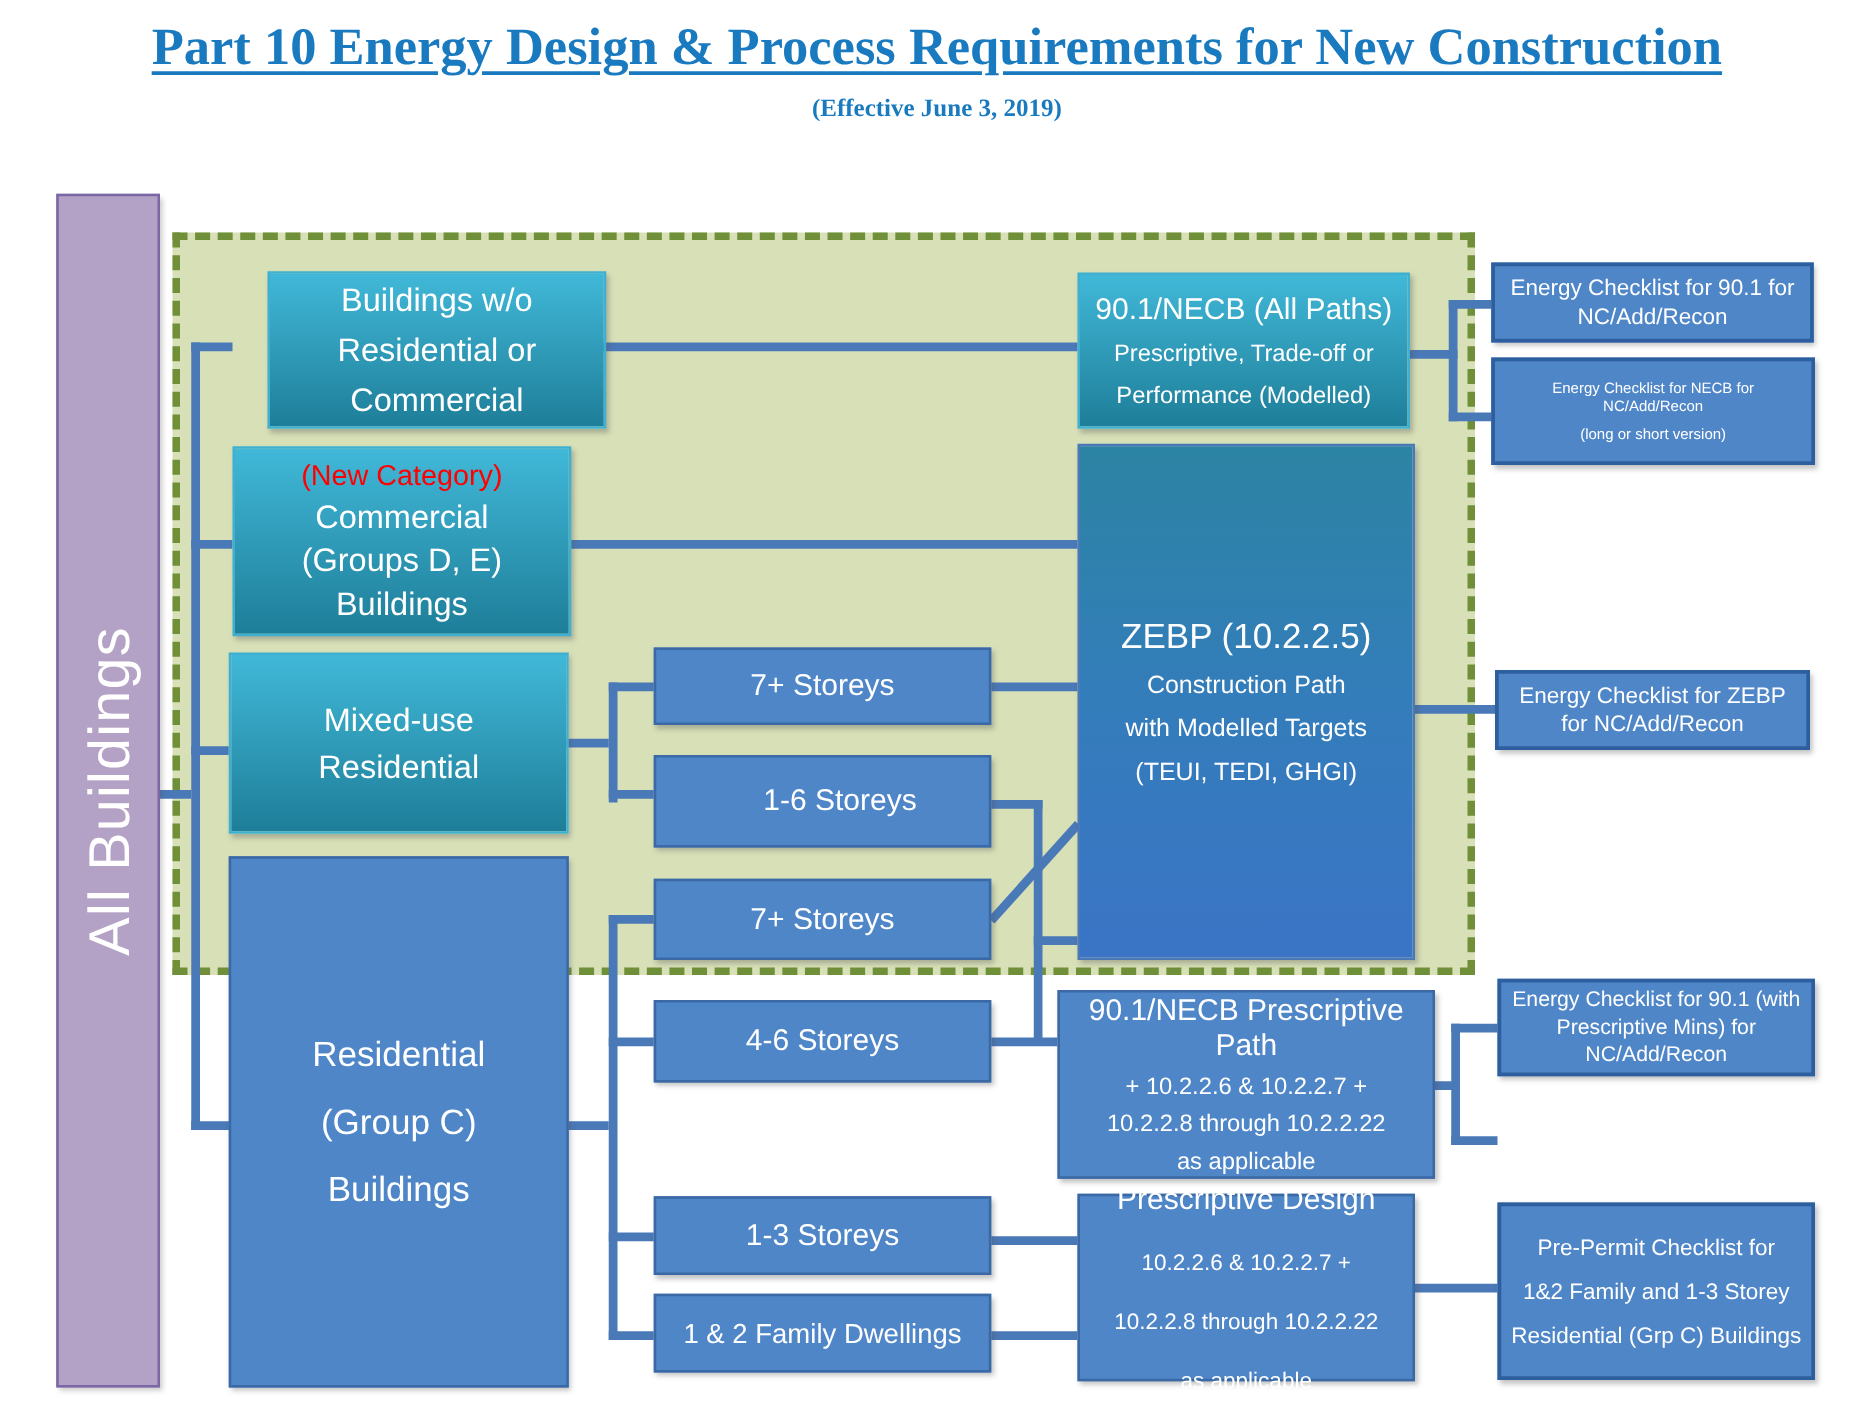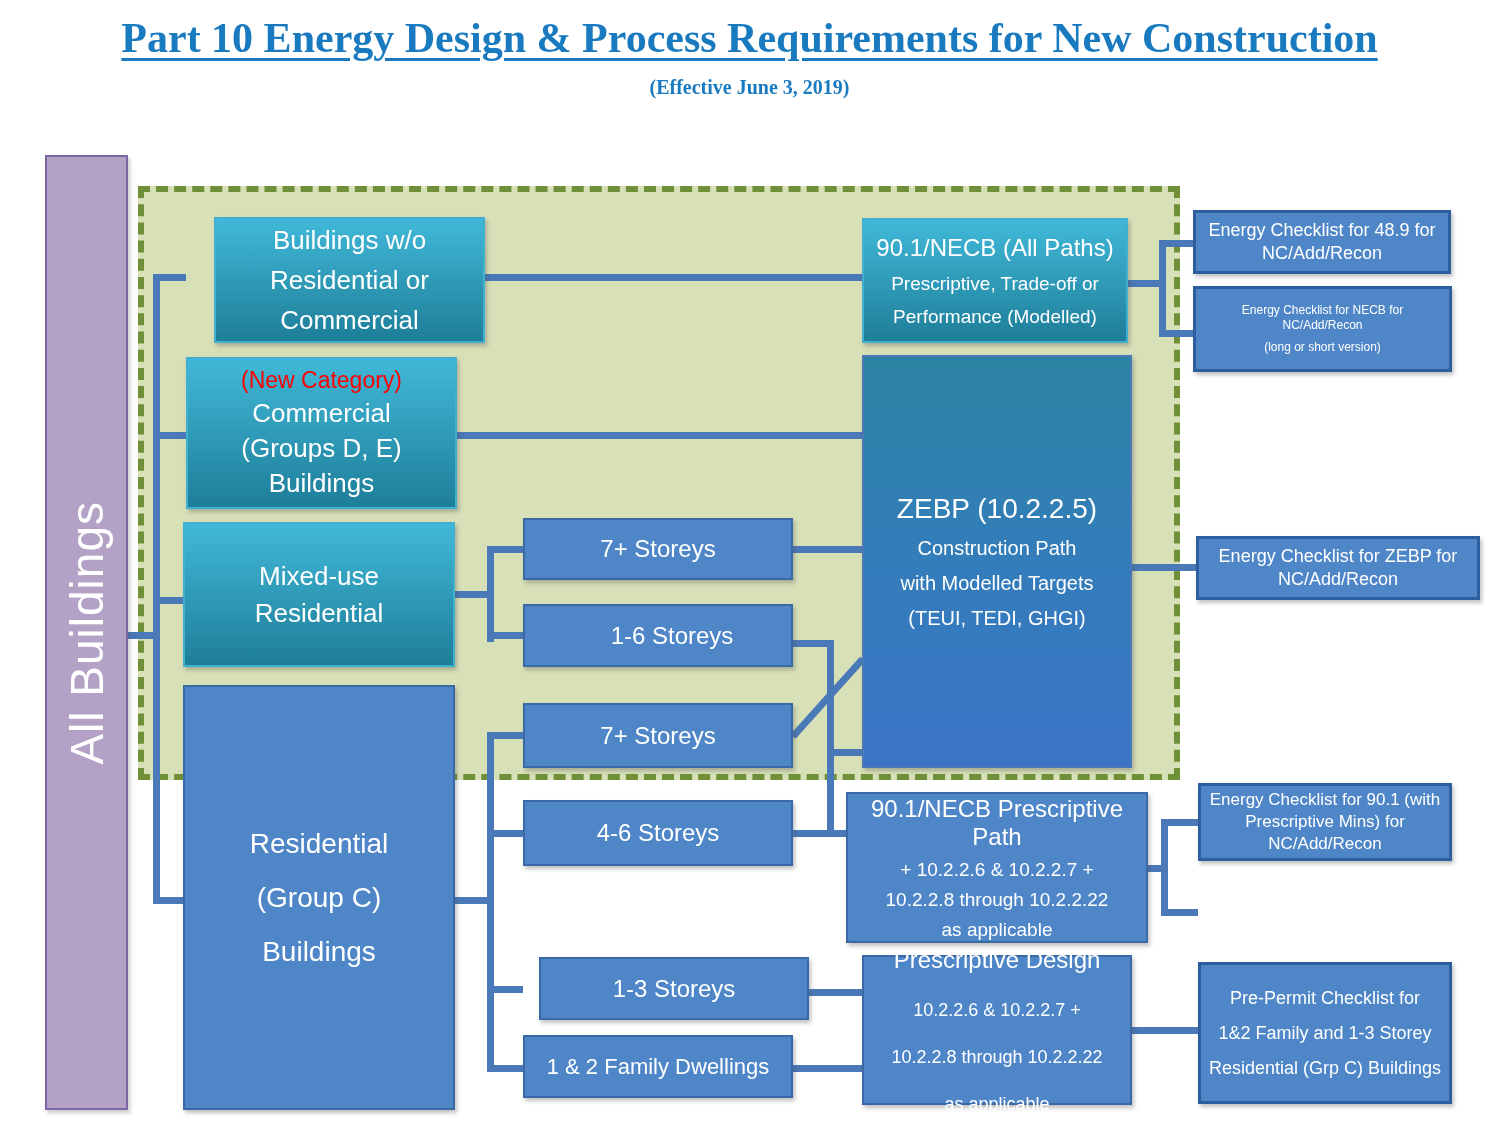--- a/index.html
+++ b/index.html
@@ -116,30 +116,30 @@
 
   <div class="box blue" style="left:183px;top:685px;width:272px;height:425px;font-size:28px;gap:22px;">
     <span>Residential</span>
     <span>(Group C)</span>
     <span>Buildings</span>
   </div>
 
   <div class="box blue" style="left:523px;top:518px;width:270px;height:62px;font-size:24px;">
     <span>7+ Storeys</span>
   </div>
-  <div class="box blue" style="left:523px;top:604px;width:270px;height:63px;font-size:24px;padding-left:28px;">
+  <div class="box blue" style="left:523px;top:604px;width:270px;height:74px;font-size:24px;padding-left:28px;">
     <span>1-6 Storeys</span>
   </div>
   <div class="box blue" style="left:523px;top:703px;width:270px;height:65px;font-size:24px;">
     <span>7+ Storeys</span>
   </div>
   <div class="box blue" style="left:523px;top:800px;width:270px;height:66px;font-size:24px;">
     <span>4-6 Storeys</span>
   </div>
-  <div class="box blue" style="left:523px;top:957px;width:270px;height:63px;font-size:24px;margin-left:16px;">
+  <div class="box blue" style="left:523px;top:957px;width:270px;height:63px;font-size:24px;">
     <span>1-3 Storeys</span>
   </div>
   <div class="box blue" style="left:523px;top:1035px;width:270px;height:63px;font-size:22px;">
     <span>1 &amp; 2 Family Dwellings</span>
   </div>
 
   <div class="box teal" style="left:862px;top:218px;width:266px;height:125px;gap:11px;">
     <span style="font-size:24px;">90.1/NECB (All Paths)</span>
     <span style="font-size:19px;">Prescriptive, Trade-off or</span>
     <span style="font-size:19px;">Performance (Modelled)</span>
@@ -160,27 +160,27 @@
   </div>
 
   <div class="box blue" style="left:862px;top:955px;width:270px;height:150px;gap:26px;">
     <span style="font-size:24px;">Prescriptive Design</span>
     <span style="font-size:18px;">10.2.2.6 &amp; 10.2.2.7 +</span>
     <span style="font-size:18px;">10.2.2.8 through 10.2.2.22</span>
     <span style="font-size:18px;">as applicable</span>
   </div>
 
   <div class="box check" style="left:1193px;top:210px;width:258px;height:64px;font-size:18px;line-height:1.3;padding:0 6px;">
-    <span>Energy Checklist for 48.9 for NC/Add/Recon</span>
+    <span>Energy Checklist for 90.1 for NC/Add/Recon</span>
   </div>
   <div class="box check" style="left:1193px;top:286px;width:259px;height:86px;font-size:12px;line-height:1.3;gap:6px;padding:0 6px;">
     <span>Energy Checklist for NECB for NC/Add/Recon</span>
     <span>(long or short version)</span>
   </div>
-  <div class="box check" style="left:1196px;top:536px;width:284px;height:64px;font-size:18px;line-height:1.3;padding:0 6px;">
+  <div class="box check" style="left:1196px;top:536px;width:252px;height:64px;font-size:18px;line-height:1.3;padding:0 6px;">
     <span>Energy Checklist for ZEBP for NC/Add/Recon</span>
   </div>
   <div class="box check" style="left:1198px;top:783px;width:254px;height:78px;font-size:17px;line-height:1.3;padding:0 6px;">
     <span>Energy Checklist for 90.1 (with Prescriptive Mins)  for NC/Add/Recon</span>
   </div>
   <div class="box check" style="left:1198px;top:962px;width:254px;height:142px;font-size:18px;gap:14px;padding:0 6px;">
     <span>Pre-Permit Checklist for</span>
     <span>1&amp;2 Family and 1-3 Storey</span>
     <span>Residential (Grp C) Buildings</span>
   </div>

